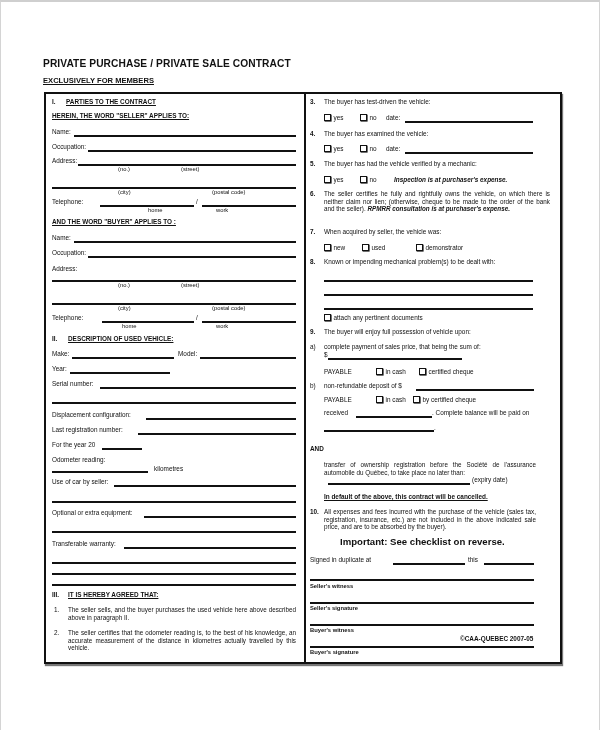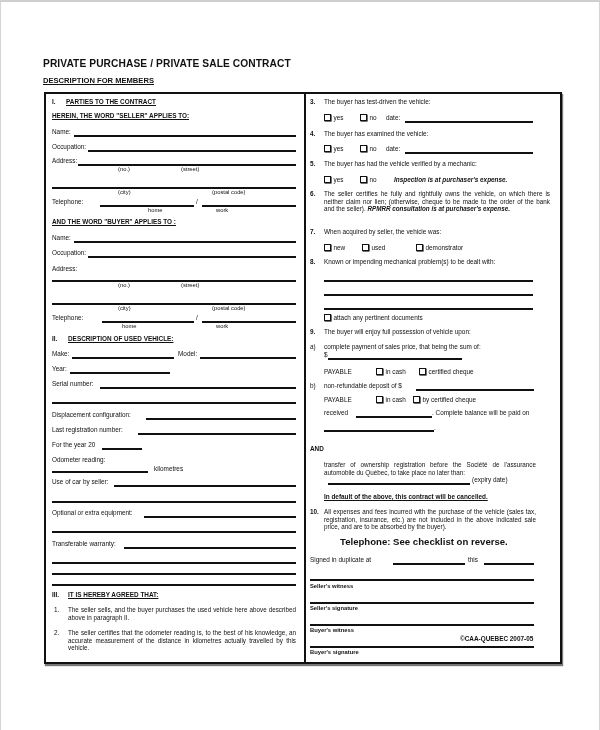--- a/index.html
+++ b/index.html
@@ -35,21 +35,21 @@
   .cb { display: inline-block; width: 4.5px; height: 4.5px; border: 0.8px solid #111; margin-right: 3px; vertical-align: -0.5px; box-shadow: 0.6px 0.6px 0 #111; }
   .para { position: absolute; font-size: 6.3px; line-height: 7.6px; text-align: justify; white-space: normal; }
   .important { position: absolute; font-size: 9.6px; font-weight: bold; white-space: nowrap; }
 </style>
 </head>
 <body>
 
 <div class="page-frame"></div>
 
 <div class="doc-title">PRIVATE PURCHASE / PRIVATE SALE CONTRACT</div>
-<div class="doc-subtitle">DESCRIPTION FOR MEMBERS</div>
+<div class="doc-subtitle">EXCLUSIVELY FOR MEMBERS</div>
 
 <div class="contract-box">
   <div class="col-divider"></div>
 
   <div class="col col-left">
     <span class="t b" style="left:6px;top:4px;">I.</span>
     <span class="t b u" style="left:20px;top:4px;">PARTIES TO THE CONTRACT</span>
     <span class="t b u" style="left:6px;top:18px;">HEREIN, THE WORD "SELLER" APPLIES TO:</span>
 
     <span class="t" style="left:6px;top:34px;">Name:</span>
@@ -192,21 +192,21 @@
 
     <span class="t b" style="left:4px;top:351px;">AND</span>
     <div class="para" style="left:18px;top:367px;width:212px;">transfer of ownership registration before the Société de l'assurance automobile du Québec, to take place no later than:</div>
     <div class="line" style="left:22px;top:389px;width:142px;"></div>
     <span class="t" style="left:166px;top:382px;">(expiry date)</span>
     <span class="t b u" style="left:18px;top:399px;">In default of the above, this contract will be cancelled.</span>
 
     <span class="t b" style="left:4px;top:414px;">10.</span>
     <div class="para" style="left:18px;top:414px;width:212px;">All expenses and fees incurred with the purchase of the vehicle (sales tax, registration, insurance, etc.) are not included in the above indicated sale price, and are to be absorbed by the buyer).</div>
 
-    <div class="important" style="left:34px;top:442px;">Telephone: See checklist on reverse.</div>
+    <div class="important" style="left:34px;top:442px;">Important: See checklist on reverse.</div>
 
     <span class="t" style="left:4px;top:462px;">Signed in duplicate at</span>
     <div class="line" style="left:87px;top:469px;width:72px;"></div>
     <span class="t" style="left:162px;top:462px;">this</span>
     <div class="line" style="left:178px;top:469px;width:50px;"></div>
 
     <div class="line" style="left:4px;top:485px;width:224px;"></div>
     <span class="t b small" style="left:4px;top:488px;">Seller's witness</span>
     <div class="line" style="left:4px;top:508px;width:224px;"></div>
     <span class="t b small" style="left:4px;top:510px;">Seller's signature</span>

